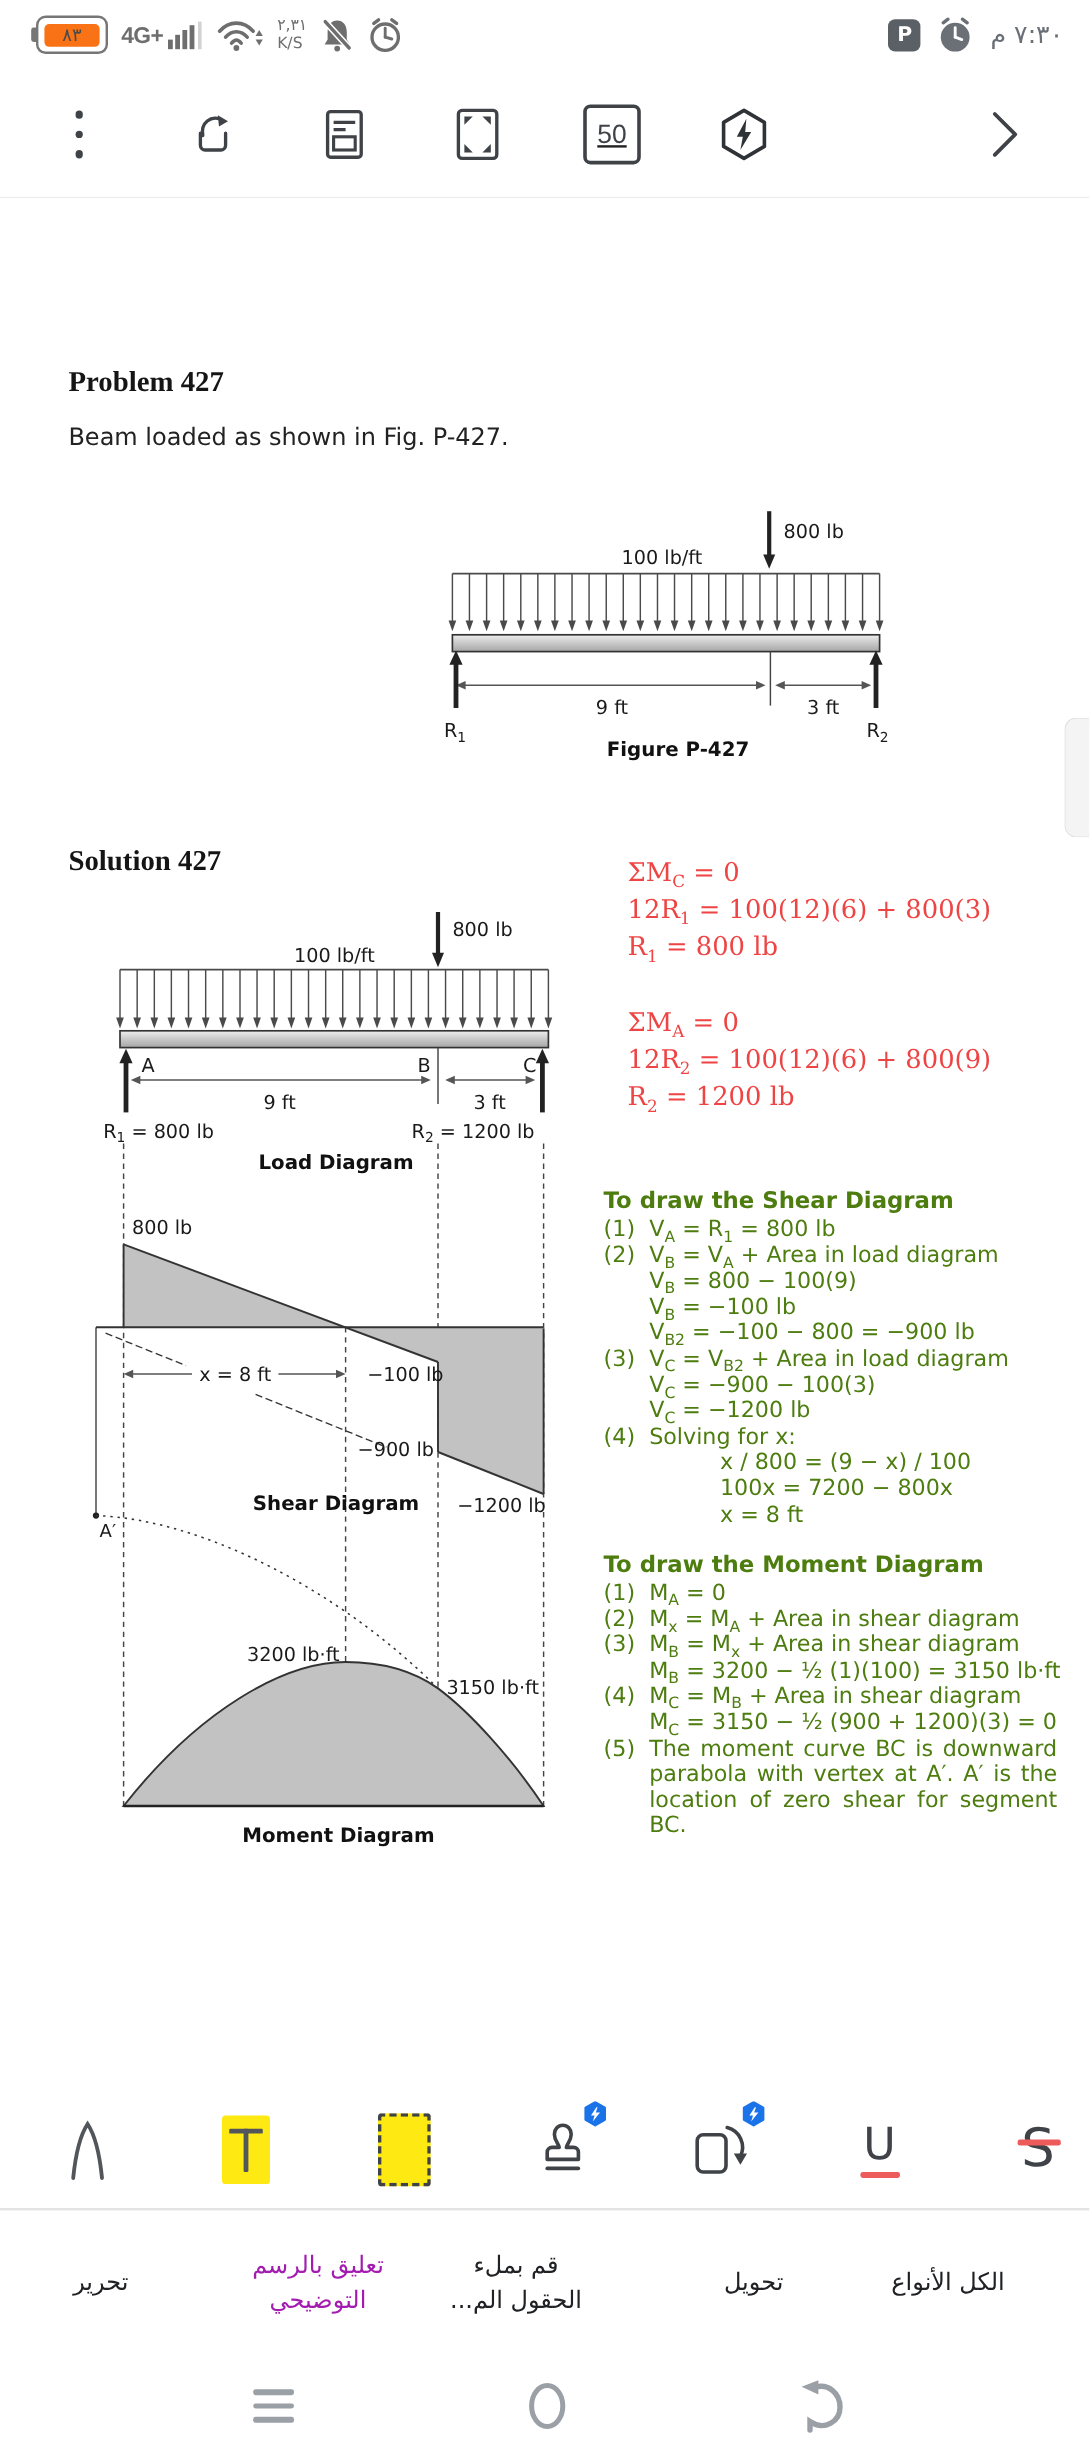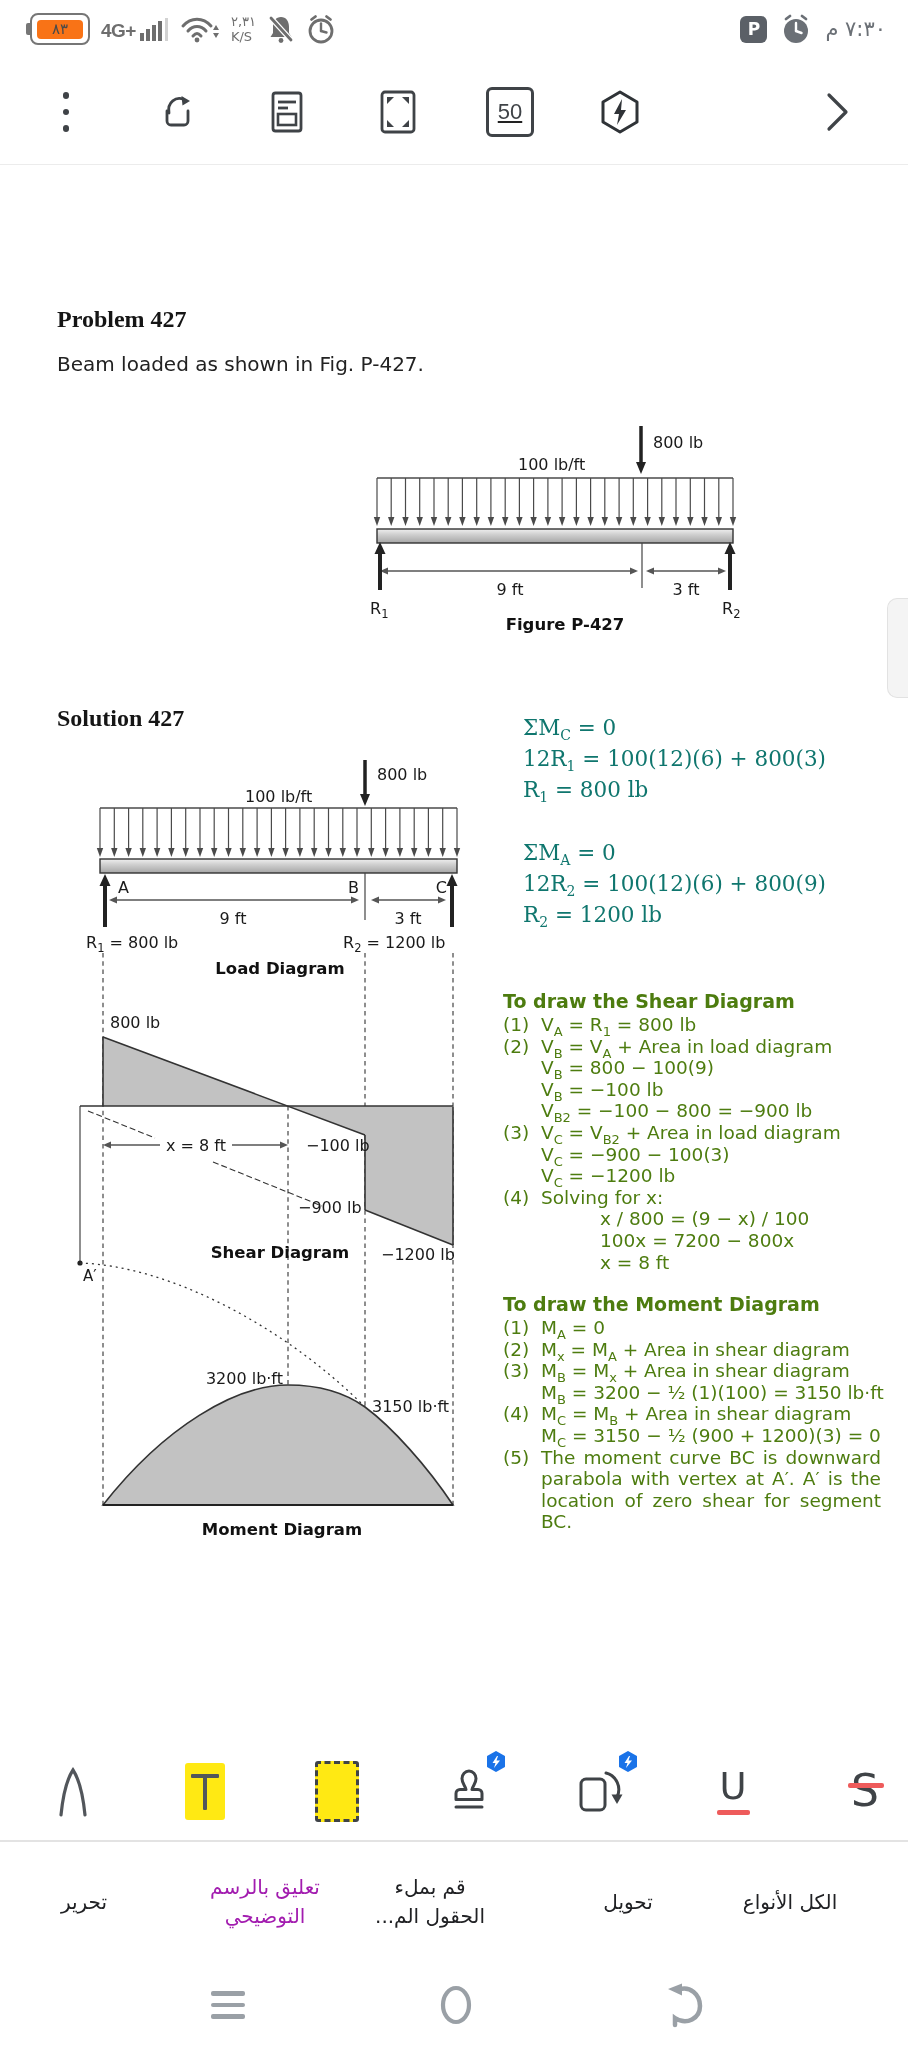--- a/index.html
+++ b/index.html
@@ -28,21 +28,21 @@
   .zoom-badge{width:44px;height:44px;border:3px solid #3f4347;border-radius:6px;display:flex;align-items:center;
               justify-content:center;font-size:22px;color:#3f4347;font-family:"Liberation Sans",sans-serif;}
   
   .doc-h{position:absolute;font-family:Liberation Serif, serif;font-weight:bold;font-size:24px;color:#151515;}
   .doc-p{position:absolute;font-family:"DejaVu Sans",sans-serif;font-size:20px;color:#222;}
   svg text{font-family:"DejaVu Sans",sans-serif;fill:#1a1a1a;}
   .dlab{font-size:15px;}
   .dlab2{font-size:16px;}
   .dcap{font-size:16.5px;font-weight:bold;fill:#111;}
   
-  #eq-col{position:absolute;left:523px;top:712px;font-family:"DejaVu Serif",serif;font-size:21.5px;color:#0f766e;}
+  #eq-col{position:absolute;left:523px;top:712px;font-family:"DejaVu Serif",serif;font-size:21.5px;color:#ef4444;}
   .eq-line{line-height:31px;white-space:nowrap;}
   #eq-col sub{font-size:14px;line-height:0;}
   .eq-gap{height:32px;}
   
   .steps{position:absolute;width:386px;font-family:"DejaVu Sans",sans-serif;font-size:18.5px;color:#4d7c0f;}
   .steps .title{font-weight:bold;font-size:19px;line-height:22px;margin-bottom:2px;}
   .srow{line-height:21.6px;white-space:nowrap;}
   .srow .num{display:inline-block;width:38px;}
   .srow.cont{padding-left:38px;}
   .srow.deep{padding-left:97px;}

